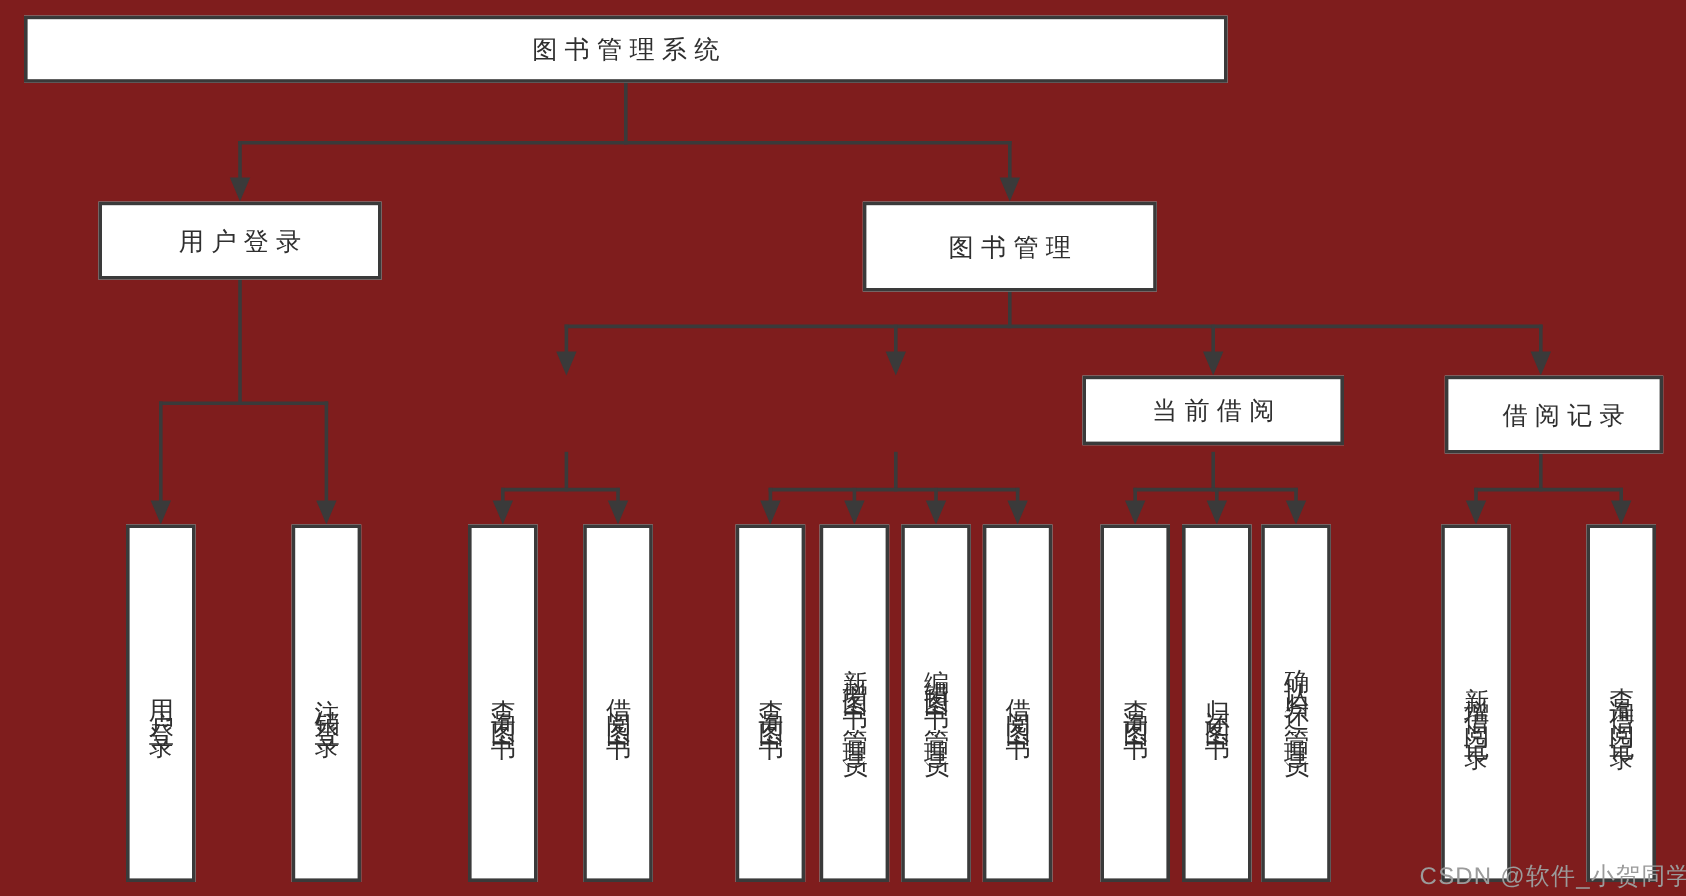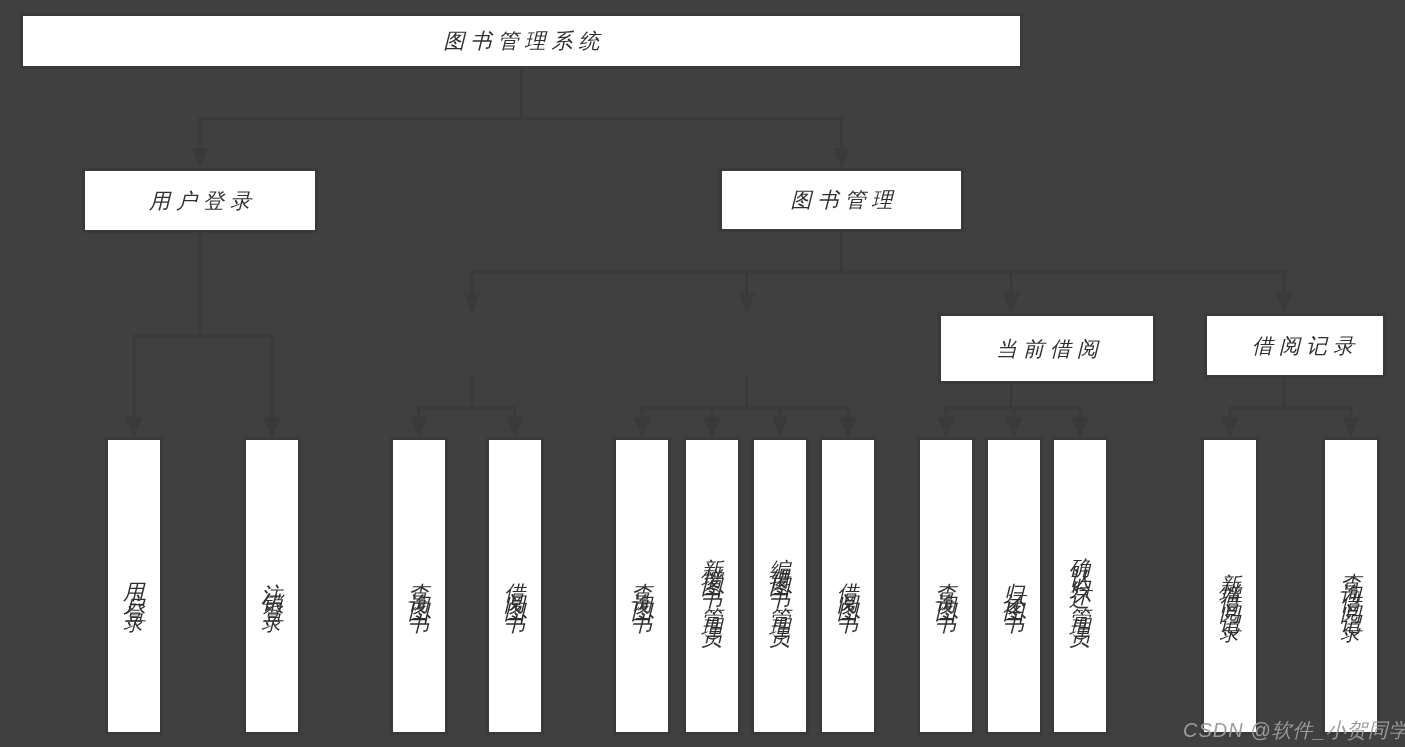--- a/index.html
+++ b/index.html
@@ -5,23 +5,22 @@
   html, body {
     margin: 0;
     padding: 0;
     background: #ffffff;
     font-family: "Liberation Sans", sans-serif;
   }
   .canvas {
     position: relative;
     width: 1405px;
     height: 747px;
-    background: #404040;
+    background: #7f1d1d;
     overflow: hidden;
-    font-style: italic;
   }
   .connectors {
     position: absolute;
     left: 0;
     top: 0;
     pointer-events: none;
   }
   .box {
     position: absolute;
     box-sizing: border-box;
@@ -44,25 +43,25 @@
     text-orientation: mixed;
     font-size: 21px;
     letter-spacing: 10px;
     line-height: 1;
     white-space: nowrap;
   }
   
   .n-root    { left: 20px;  top: 13px;  width: 1003px; height: 56px; }
   
   .n-login   { left: 82px;  top: 168px; width: 236px;  height: 65px; }
-  .n-mgmt    { left: 719px; top: 168px; width: 245px;  height: 64px; }
+  .n-mgmt    { left: 719px; top: 168px; width: 245px;  height: 75px; }
   
   .n-rec     { left: 363px;  top: 313px; width: 218px; height: 65px; }
   .n-bor     { left: 637px;  top: 313px; width: 219px; height: 65px; }
-  .n-cur     { left: 902px;  top: 313px; width: 218px; height: 71px; margin-left: 36px; }
+  .n-cur     { left: 902px;  top: 313px; width: 218px; height: 58px; }
   .n-his     { left: 1204px; top: 313px; width: 182px; height: 65px; padding-left: 16px; }
   
   .leaf { top: 437px; width: 58px; height: 298px; }
   .l-1a { left: 105px; }
   .l-1b { left: 243px; }
   .l-2a { left: 390px; }
   .l-2b { left: 486px; }
   .l-3a { left: 613px; }
   .l-3b { left: 683px; }
   .l-3c { left: 751px; }

